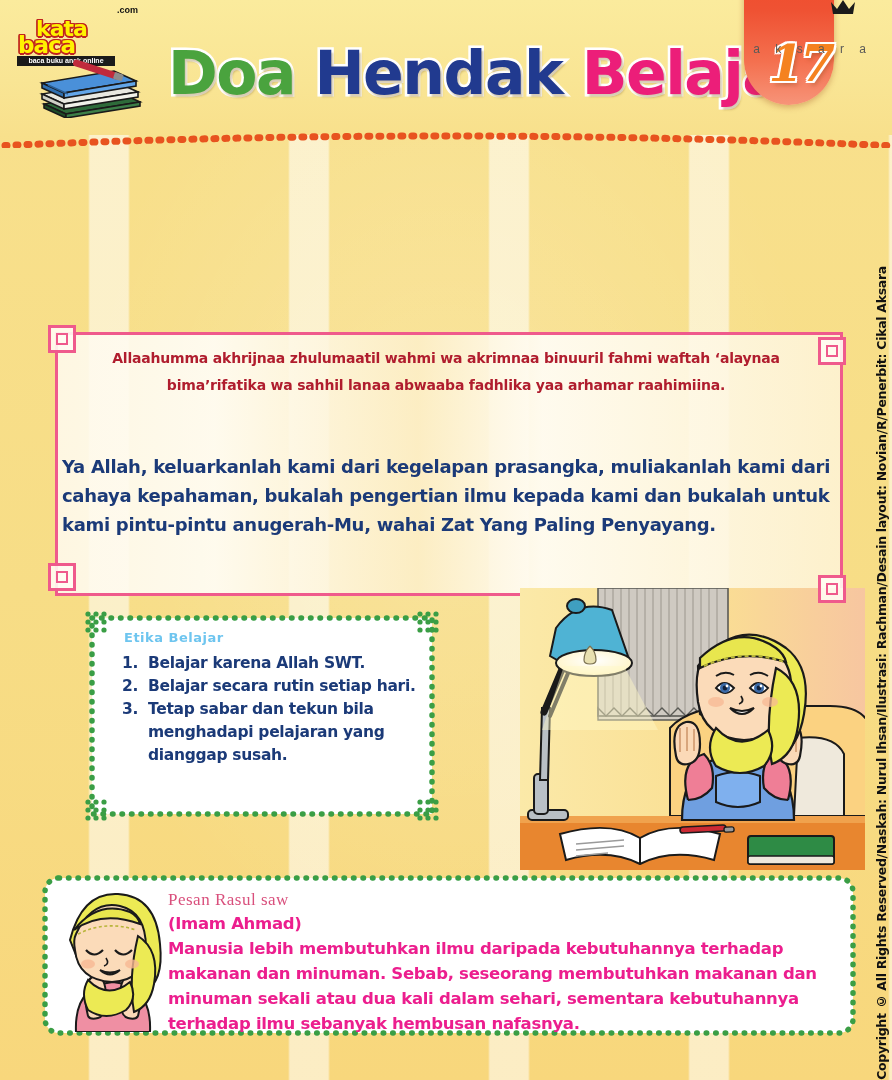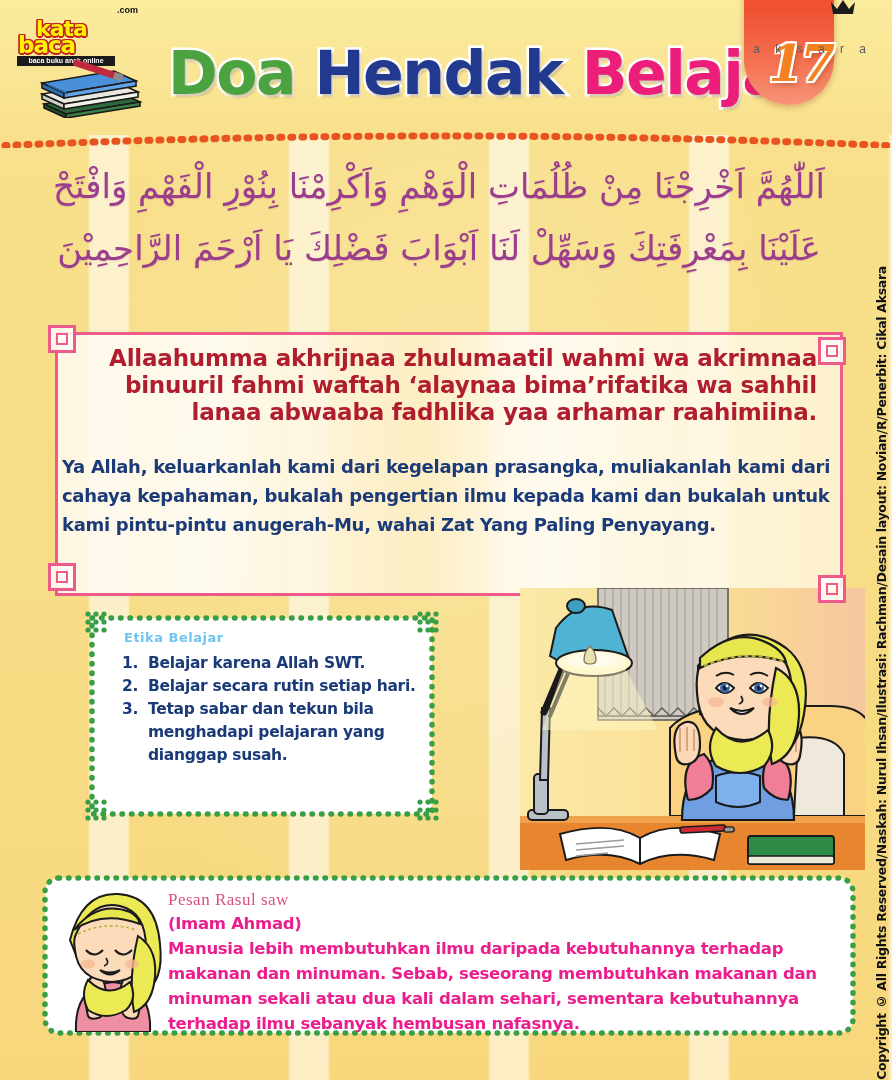--- a/index.html
+++ b/index.html
@@ -157,23 +157,23 @@
   .corner::after{
     content:"";position:absolute;left:5px;top:5px;width:8px;height:8px;border:2px solid #ef5a8c;
   }
   .c-tl{left:48px;top:325px;}
   .c-br{left:818px;top:575px;}
   .c-bl{left:48px;top:563px;}
   .c-tr{left:818px;top:337px;}
 
   .translit{
     position:absolute;left:75px;top:345px;width:742px;
-    text-align:right;color:#b01d2e;
-    font-family:"DejaVu Sans", sans-serif;
-    font-weight:bold;font-size:23px;line-height:27px;
+    text-align:center;color:#b01d2e;
+    font-family:"DejaVu Sans", sans-serif;
+    font-weight:bold;font-size:14px;line-height:27px;
     z-index:8;letter-spacing:-0.2px;
   }
   .meaning{
     position:absolute;left:62px;top:452px;width:768px;
     text-align:left;color:#1b3a78;
     font-family:"DejaVu Sans", sans-serif;
     font-weight:bold;font-size:18px;line-height:29px;
     z-index:8;letter-spacing:-0.3px;
   }
 
@@ -288,24 +288,20 @@
     </div>
     <div class="aksara-word">a k s a r a</div>
   </div>
 
   <div class="dots-divider">
     <svg width="892" height="16" viewBox="0 0 892 16">
       <path id="arcp" d="M -6 14 Q 446 -6 898 14" fill="none" stroke="#e8531f" stroke-width="7" stroke-linecap="round" stroke-dasharray="2 9"></path>
     </svg>
   </div>
 
-  <div class="arabic">
-    <span class="ln">اَللّٰهُمَّ اَخْرِجْنَا مِنْ ظُلُمَاتِ الْوَهْمِ وَاَكْرِمْنَا بِنُوْرِ الْفَهْمِ وَافْتَحْ</span>
-    <span class="ln">عَلَيْنَا بِمَعْرِفَتِكَ وَسَهِّلْ لَنَا اَبْوَابَ فَضْلِكَ يَا اَرْحَمَ الرَّاحِمِيْنَ</span>
-  </div>
 
   <div class="pinkbox"></div>
   <div class="corner c-tl"></div>
   <div class="corner c-tr"></div>
   <div class="corner c-bl"></div>
   <div class="corner c-br"></div>
 
   <div class="translit">Allaahumma akhrijnaa zhulumaatil wahmi wa akrimnaa binuuril fahmi waftah ‘alaynaa bima’rifatika wa sahhil lanaa abwaaba fadhlika yaa arhamar raahimiina.</div>
   <div class="meaning">Ya Allah, keluarkanlah kami dari kegelapan prasangka, muliakanlah kami dari cahaya kepahaman, bukalah pengertian ilmu kepada kami dan bukalah untuk kami pintu-pintu anugerah-Mu, wahai Zat Yang Paling Penyayang.</div>
 

